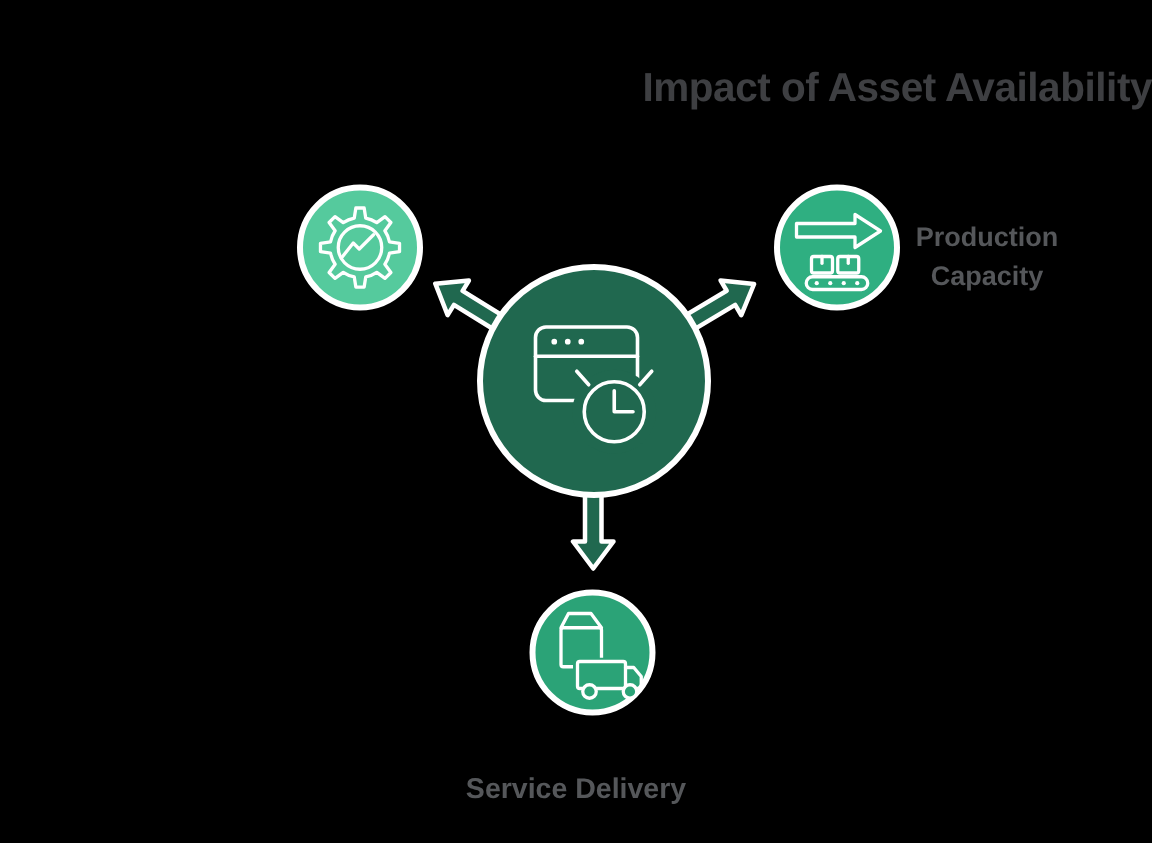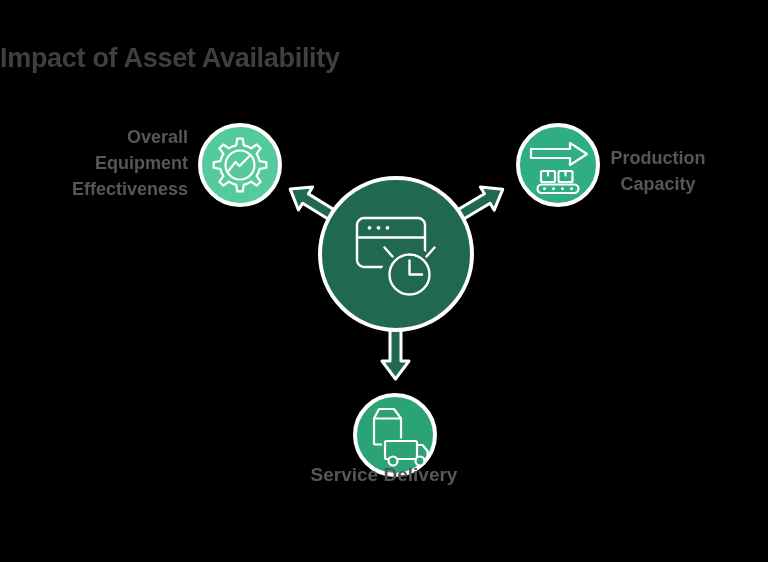--- a/index.html
+++ b/index.html
@@ -20,21 +20,21 @@
     left: 0;
     top: 0;
     width: 768px;
     height: 562px;
   }
   .title {
     position: absolute;
     top: 43px;
     left: 0;
     width: 100%;
-    text-align: left;
+    text-align: right;
     font-size: 27px;
     font-weight: 700;
     letter-spacing: -0.3px;
     color: var(--title-color, #3e3f42);
   }
   .label {
     position: absolute;
     color: var(--label-color, #55575a);
     font-size: 18px;
     line-height: 26px;
@@ -46,21 +46,21 @@
     width: 140px;
     text-align: right;
   }
   .label-production {
     top: 145px;
     left: 606px;
     width: 104px;
     text-align: center;
   }
   .label-service {
-    top: 462px;
+    top: 514px;
     left: 0;
     width: 100%;
     text-align: center;
     font-size: 19px;
   }
   
   .center-fill   { fill: var(--center-green, #20684f); }
   .mint-fill     { fill: var(--mint, #55ca9d); }
   .green2-fill   { fill: var(--green2, #2faf81); }
   .green3-fill   { fill: var(--green3, #2ba377); }
@@ -141,18 +141,17 @@
       <rect class="mask-green3" x="-13" y="3.5" width="40" height="27"></rect>
       <rect class="ic-thin" x="-10" y="6" width="32" height="18" rx="1.5"></rect>
       <path class="ic-thin" d="M22,10 L27.5,10 L32.5,16 L32.5,24 L22,24"></path>
       <circle class="wheel" cx="-2" cy="26" r="4.5"></circle>
       <circle class="wheel" cx="25" cy="26" r="4.5"></circle>
     </g>
   </svg>
 
   <div class="title">Impact of Asset Availability</div>
 
-  <div class="label label-oee">Overall Equipment Effectiveness</div>
 
   <div class="label label-production">Production Capacity</div>
 
   <div class="label label-service">Service Delivery</div>
 </div>
 
 </body></html>

